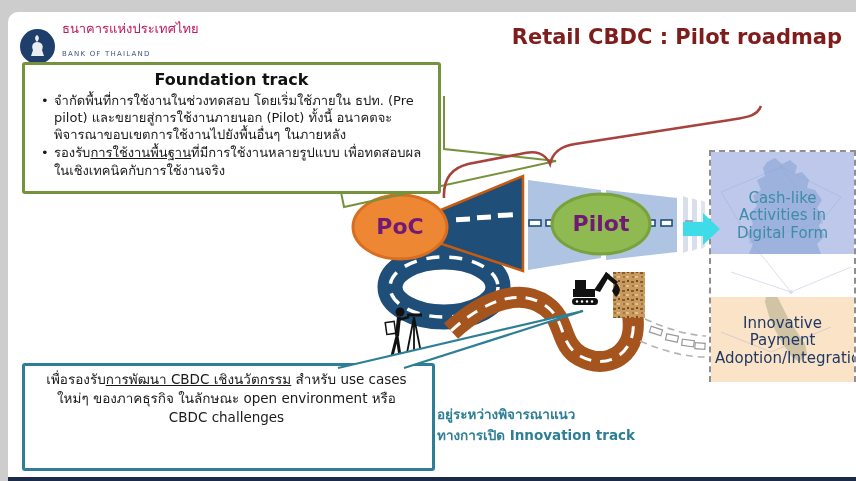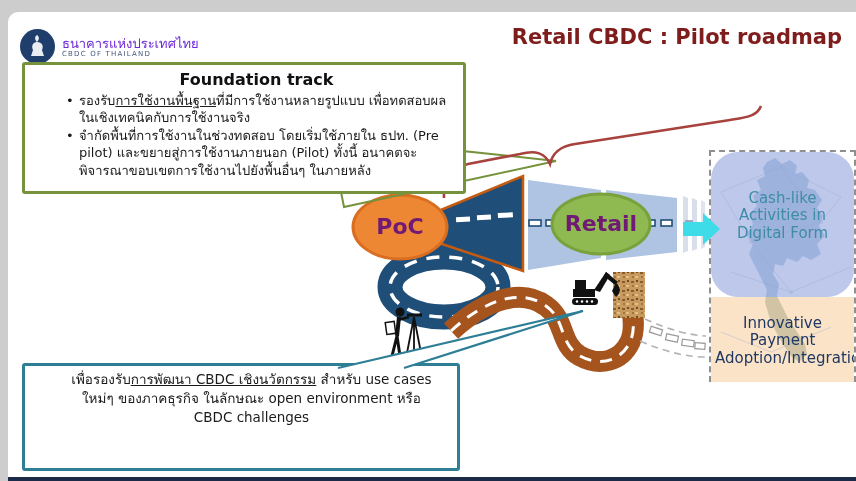--- a/index.html
+++ b/index.html
@@ -5,26 +5,26 @@
   html,body{margin:0;padding:0;background:#c9c9c9;}
   #app{position:relative;width:856px;height:481px;overflow:hidden;background:#cdcdcd;
        font-family:"DejaVu Sans","Liberation Sans",sans-serif;}
   .abs{position:absolute;}
   #slide{left:8px;top:12px;width:848px;height:469px;background:#ffffff;border-radius:10px 0 0 0;}
   #bottom-bar{left:8px;top:477px;width:848px;height:4px;background:#1b2a47;z-index:40;}
 
   
   #logo-circle{left:20px;top:29px;width:35px;height:35px;border-radius:50%;background:#1f3e6b;z-index:10;}
   #logo-mark{left:26px;top:34px;width:23px;height:25px;z-index:11;}
-  #logo-th{left:62px;top:33px;font-size:13px;color:#6d28d9;z-index:10;}
+  #logo-th{left:62px;top:18px;font-size:13px;color:#be185d;z-index:10;}
   #logo-en{left:62px;top:50px;font-size:7px;letter-spacing:1.2px;color:#45577d;z-index:10;}
   #slide-title{left:470px;top:25px;width:372px;text-align:right;font-size:21px;font-weight:bold;color:#7f1d1d;z-index:10;}
 
   
-  .callout-box{background:#fff;z-index:10;border-radius:3px;padding-left:25px;}
+  .callout-box{background:#fff;z-index:10;border-radius:3px;}
   #foundation-box{left:22px;top:62px;width:413px;height:126px;border:3px solid #76923c;}
   #innovation-box{left:22px;top:363px;width:407px;height:102px;border:3px solid #2e7f96;}
   .box-title{text-align:center;font-size:16px;font-weight:bold;color:#111;margin-top:5px;}
   .bullets{margin:3px 10px 0 16px;font-size:13px;color:#1a1a1a;line-height:1.32;}
   .bullet{position:relative;padding-left:13px;margin-bottom:1px;}
   .bullet::before{content:"•";position:absolute;left:0;top:0;}
   .u{text-decoration:underline;}
   #innovation-body{margin:4px 16px 0 12px;font-size:13.5px;color:#1a1a1a;line-height:1.4;text-align:center;}
 
   
@@ -33,21 +33,21 @@
 
   
   .stage-label{z-index:14;text-align:center;font-weight:bold;color:#701a75;font-size:22px;}
   #poc-label{left:352px;top:214px;width:96px;}
   #pilot-label{left:553px;top:211px;width:96px;}
 
   
   #outcome-panel{left:709px;top:150px;width:147px;height:232px;border:2px dashed #8f8f8f;
                  box-sizing:border-box;background:#fff;z-index:8;}
   .panel-section{position:absolute;left:0;width:100%;overflow:hidden;}
-  #panel-top{top:0;height:145px;background:#bdc8ea;border-radius:27px;}
+  #panel-top{top:0;height:102px;background:#bdc8ea;}
   #panel-bottom{top:145px;height:85px;background:#fae3c7;}
   #cash-like-text{position:absolute;left:8px;top:38px;width:127px;text-align:center;
                   font-size:15px;font-weight:500;color:#3e8ca8;line-height:1.15;z-index:3;}
   #innovative-text{position:absolute;left:4px;top:18px;width:135px;text-align:center;
                    font-size:15px;font-weight:500;color:#1f3864;line-height:1.15;z-index:3;}
   svg{display:block;}
   #art-svg{left:0;top:0;z-index:5;}
   #overlay-svg{left:0;top:0;z-index:30;pointer-events:none;}
 </style>
 </head>
@@ -140,34 +140,34 @@
     <polyline points="340,187 344,207 556,161 444,149 444,96" fill="none" stroke="#76923c" stroke-width="2"></polyline>
 
     <path d="M444,198 C443,178 452,168 468,164 L520,154 C536,150 545,153 550,164 C553,151 562,146 575,144 L730,120 C748,117 757,116 761,106" fill="none" stroke="#a7423c" stroke-width="2.6"></path>
   </svg>
 
   <div id="logo-circle" class="abs"></div>
   <svg id="logo-mark" class="abs" width="23" height="25" viewBox="0 0 23 25">
     <path d="M11,1 C14,3 13,6 11,8 C16,8 18,12 16,16 L18,22 L5,22 L7,16 C5,12 7,8 11,8 C9,6 8,3 11,1 Z" fill="#ffffff" opacity="0.9"></path>
   </svg>
   <div id="logo-th" class="abs">ธนาคารแห่งประเทศไทย</div>
-  <div id="logo-en" class="abs">CBDC OF THAILAND</div>
+  <div id="logo-en" class="abs">BANK OF THAILAND</div>
   <div id="slide-title" class="abs">Retail CBDC : Pilot roadmap</div>
 
   <div id="foundation-box" class="abs callout-box">
     <div class="box-title">Foundation track</div>
     <div class="bullets">
+      <div class="bullet">จำกัดพื้นที่การใช้งานในช่วงทดสอบ โดยเริ่มใช้ภายใน ธปท. (Pre pilot) และขยายสู่การใช้งานภายนอก (Pilot) ทั้งนี้ อนาคตจะพิจารณาขอบเขตการใช้งานไปยังพื้นอื่นๆ ในภายหลัง</div>
       <div class="bullet"><span>รองรับ</span><span class="u">การใช้งานพื้นฐาน</span><span>ที่มีการใช้งานหลายรูปแบบ เพื่อทดสอบผลในเชิงเทคนิคกับการใช้งานจริง</span></div>
-      <div class="bullet">จำกัดพื้นที่การใช้งานในช่วงทดสอบ โดยเริ่มใช้ภายใน ธปท. (Pre pilot) และขยายสู่การใช้งานภายนอก (Pilot) ทั้งนี้ อนาคตจะพิจารณาขอบเขตการใช้งานไปยังพื้นอื่นๆ ในภายหลัง</div>
     </div>
   </div>
 
 
   <div id="poc-label" class="abs stage-label">PoC</div>
-  <div id="pilot-label" class="abs stage-label">Retail</div>
+  <div id="pilot-label" class="abs stage-label">Pilot</div>
 
   <div id="outcome-panel" class="abs">
     <div id="panel-top" class="panel-section">
       <svg class="abs" style="left:16px;top:4px;" width="110" height="210" viewBox="0 0 110 210">
         <path d="M40,6 L48,2 L55,8 L63,4 L70,10 L68,18 L75,16 L82,24 L80,32 L88,34 L95,44 L90,52 L96,60 L92,70 L98,80 L90,88 L94,98 L84,104 L76,100 L70,106 L60,102 L56,110 L48,108 L46,118 L52,128 L50,140 L56,152 L62,164 L70,176 L78,188 L80,198 L72,206 L64,200 L56,188 L48,174 L42,160 L38,146 L40,134 L34,122 L28,110 L22,98 L26,88 L20,78 L26,68 L22,58 L30,50 L26,40 L34,34 L30,24 L38,20 L36,12 Z" fill="#9db2dc"></path>
       </svg>
       <div id="cash-like-text">Cash-like Activities in Digital Form</div>
     </div>
     <div id="panel-bottom" class="panel-section">
       <svg class="abs" style="left:16px;top:-141px;" width="110" height="210" viewBox="0 0 110 210">
@@ -186,20 +186,22 @@
           <circle cx="80" cy="140" r="2"></circle>
       </g>
     </svg>
   </div>
 
   <div id="innovation-box" class="abs callout-box">
     <div id="innovation-body"><span>เพื่อรองรับ</span><span class="u">การพัฒนา CBDC เชิงนวัตกรรม</span><span> สำหรับ use cases ใหม่ๆ ของภาคธุรกิจ ในลักษณะ open environment หรือ CBDC challenges</span></div>
   </div>
 
   <div id="teal-note" class="abs">
+    <div>อยู่ระหว่างพิจารณาแนว</div>
+    <div>ทางการเปิด Innovation track</div>
   </div>
 
   <svg id="overlay-svg" class="abs" width="856" height="481" viewBox="0 0 856 481">
     <path d="M338,368 L583,311 L404,368" fill="#ffffff" stroke="#2e7f96" stroke-width="2.2"></path>
     <polygon points="683,222 703,222 703,213 720,229 703,245 703,236 683,236" fill="#3edce8"></polygon>
   </svg>
 
   <div class="abs" style="left:0;top:0;width:856px;height:12px;background:#cdcdcd;z-index:35;"></div>
   <div class="abs" style="left:0;top:0;width:8px;height:481px;background:#cdcdcd;z-index:35;"></div>
   <div id="bottom-bar" class="abs"></div>

